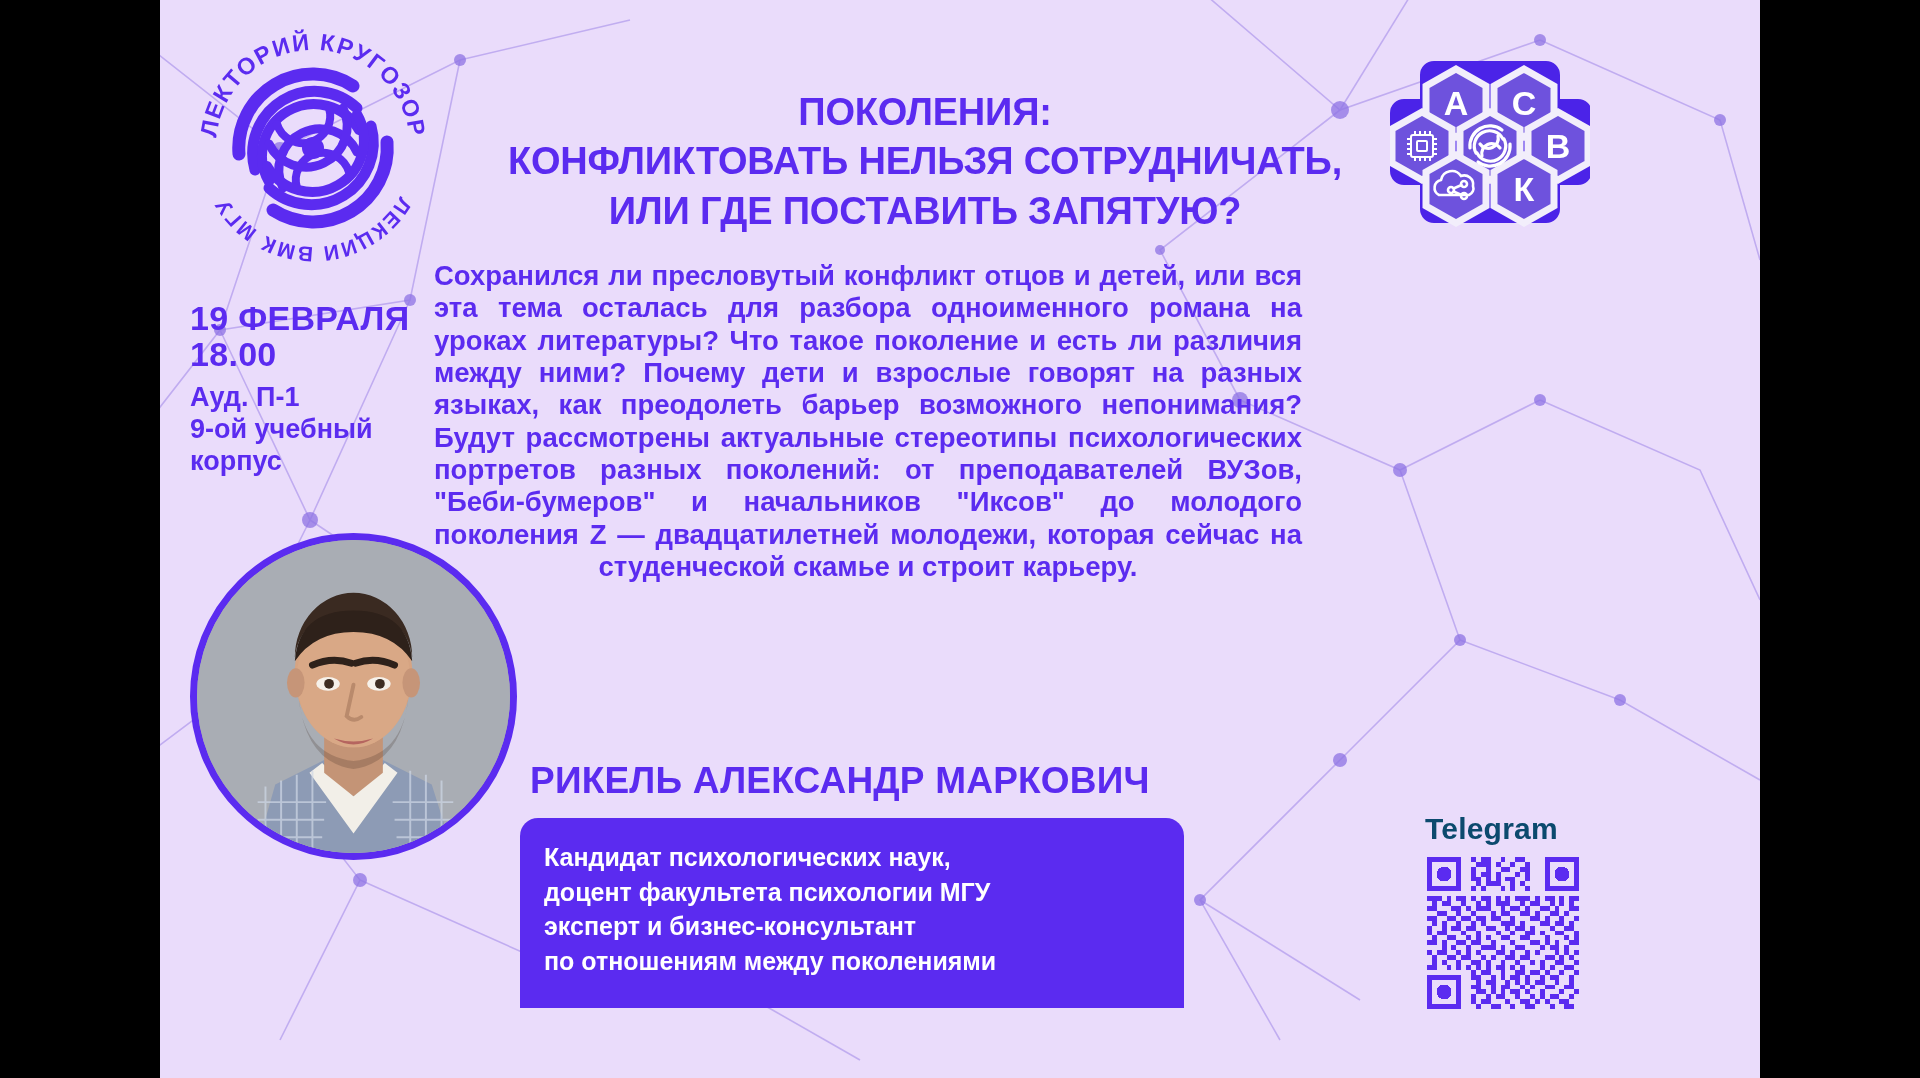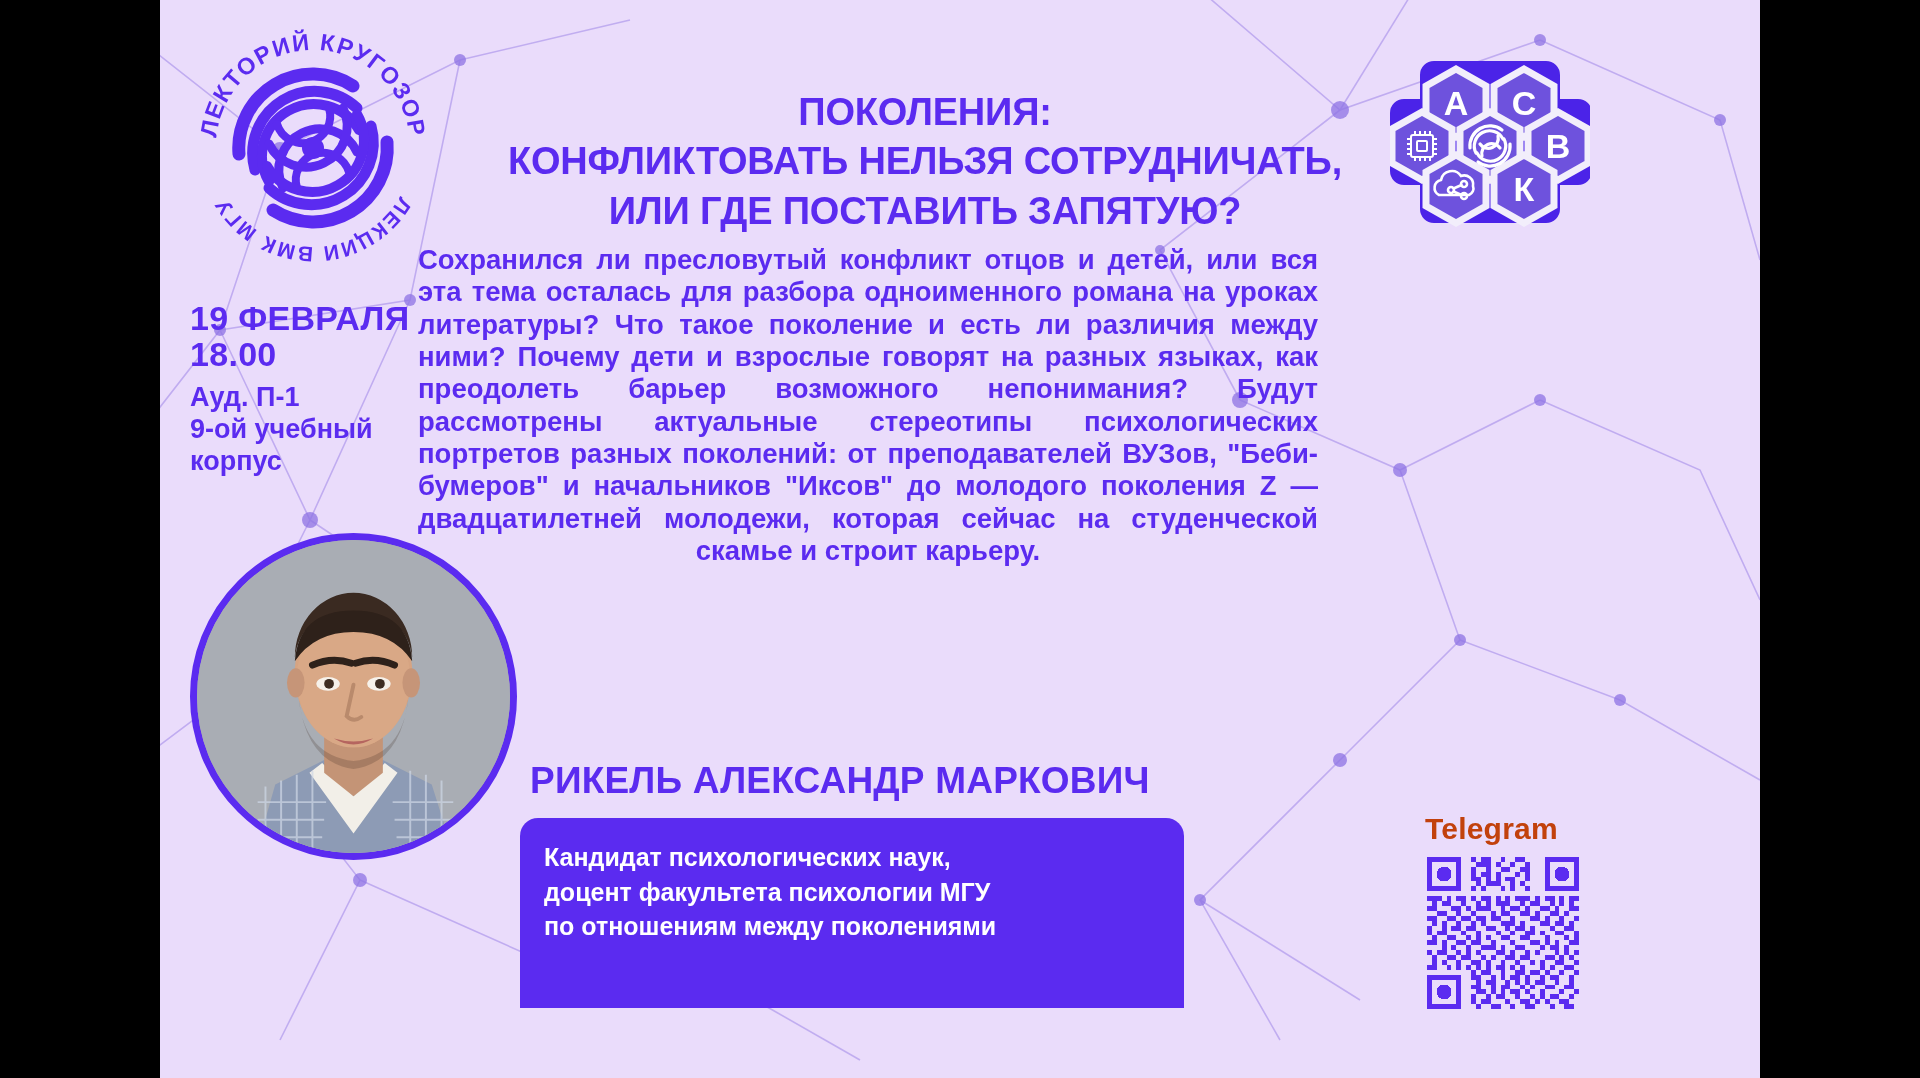--- a/index.html
+++ b/index.html
@@ -39,42 +39,42 @@
     color:#5b2bf0;font-weight:bold;font-size:38px;line-height:1.30;
     letter-spacing:-.2px;
   }
 
   
   #lead{
     position:absolute;left:258px;top:244px;width:900px;
     color:#5b2bf0;font-weight:bold;font-size:27.5px;line-height:1.175;
     text-align:justify;text-align-last:center;
   }
-  #lead p{margin:0;}
+  #lead p{margin:16px;}
 
   
   #speaker-name{
     position:absolute;left:370px;top:760px;width:830px;text-align:left;
     color:#5b2bf0;font-weight:bold;font-size:37px;letter-spacing:.2px;
   }
   #cred-box{
     position:absolute;left:360px;top:818px;width:664px;height:190px;
     background:#5b2bf0;border-radius:18px 18px 0 0;
   }
   #cred-box .lines{
     padding:22px 0 0 24px;color:#fff;font-weight:bold;font-size:25px;line-height:1.38;
   }
 
   
   #hexlogo{position:absolute;left:1230px;top:55px;width:200px;height:185px;}
 
   
   #tg-label{
     position:absolute;left:1265px;top:812px;width:200px;
-    color:#c2410c;font-weight:bold;font-size:30px;letter-spacing:.2px;
+    color:#0c4a6e;font-weight:bold;font-size:30px;letter-spacing:.2px;
   }
   #qr{position:absolute;left:1262px;top:852px;width:162px;height:162px;}
 
   
   .bar{position:absolute;top:0;height:1078px;width:160px;background:#000;}
   .bar.l{left:0;} .bar.r{left:1760px;}
 </style>
 </head>
 <body>
 
@@ -261,20 +261,21 @@
         <path d="M104 162 q8 66 56 72 q48 -6 56 -72 q-6 58 -56 64 q-50 -6 -56 -64 z" fill="#3a2a21" opacity=".22"></path>
       </svg>
     </div>
 
     <div id="speaker-name">РИКЕЛЬ АЛЕКСАНДР МАРКОВИЧ</div>
 
     <div id="cred-box">
       <div class="lines">
         <div>Кандидат психологических наук,</div>
         <div>доцент факультета психологии МГУ</div>
+        <div>эксперт и бизнес-консультант</div>
         <div>по отношениям между поколениями</div>
       </div>
     </div>
 
     <div id="tg-label">Telegram</div>
     <svg id="qr" viewBox="0 0 33 33" shape-rendering="crispEdges">
       <rect width="33" height="33" fill="#eadcfb"></rect>
       <g fill="#5b2bf0">
 
         <path d="M1 1h7v1h-7z M1 7h7v1h-7z M1 1h1v7h-1z M7 1h1v7h-1z"></path>

